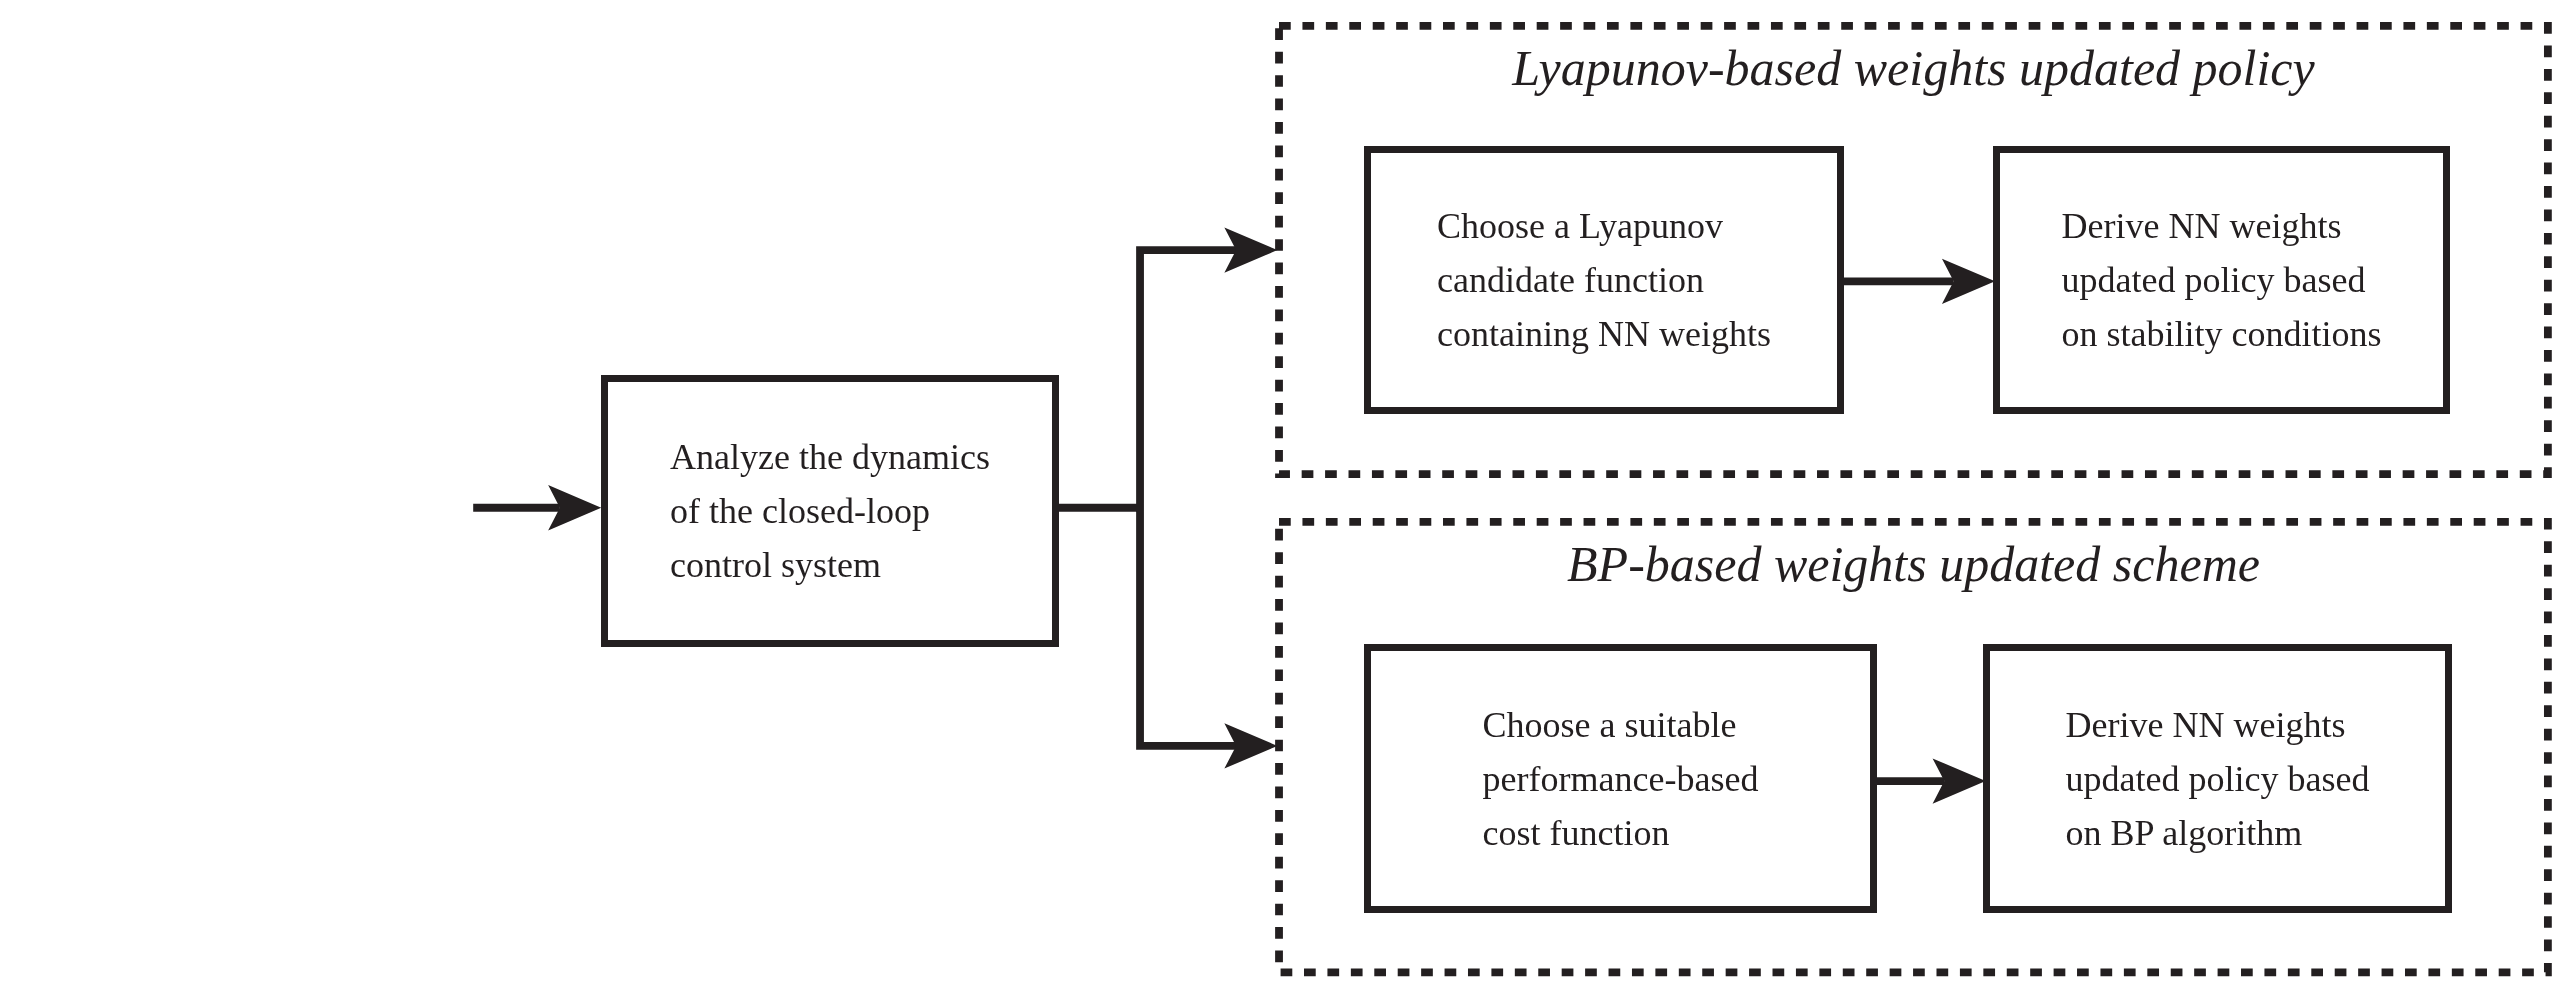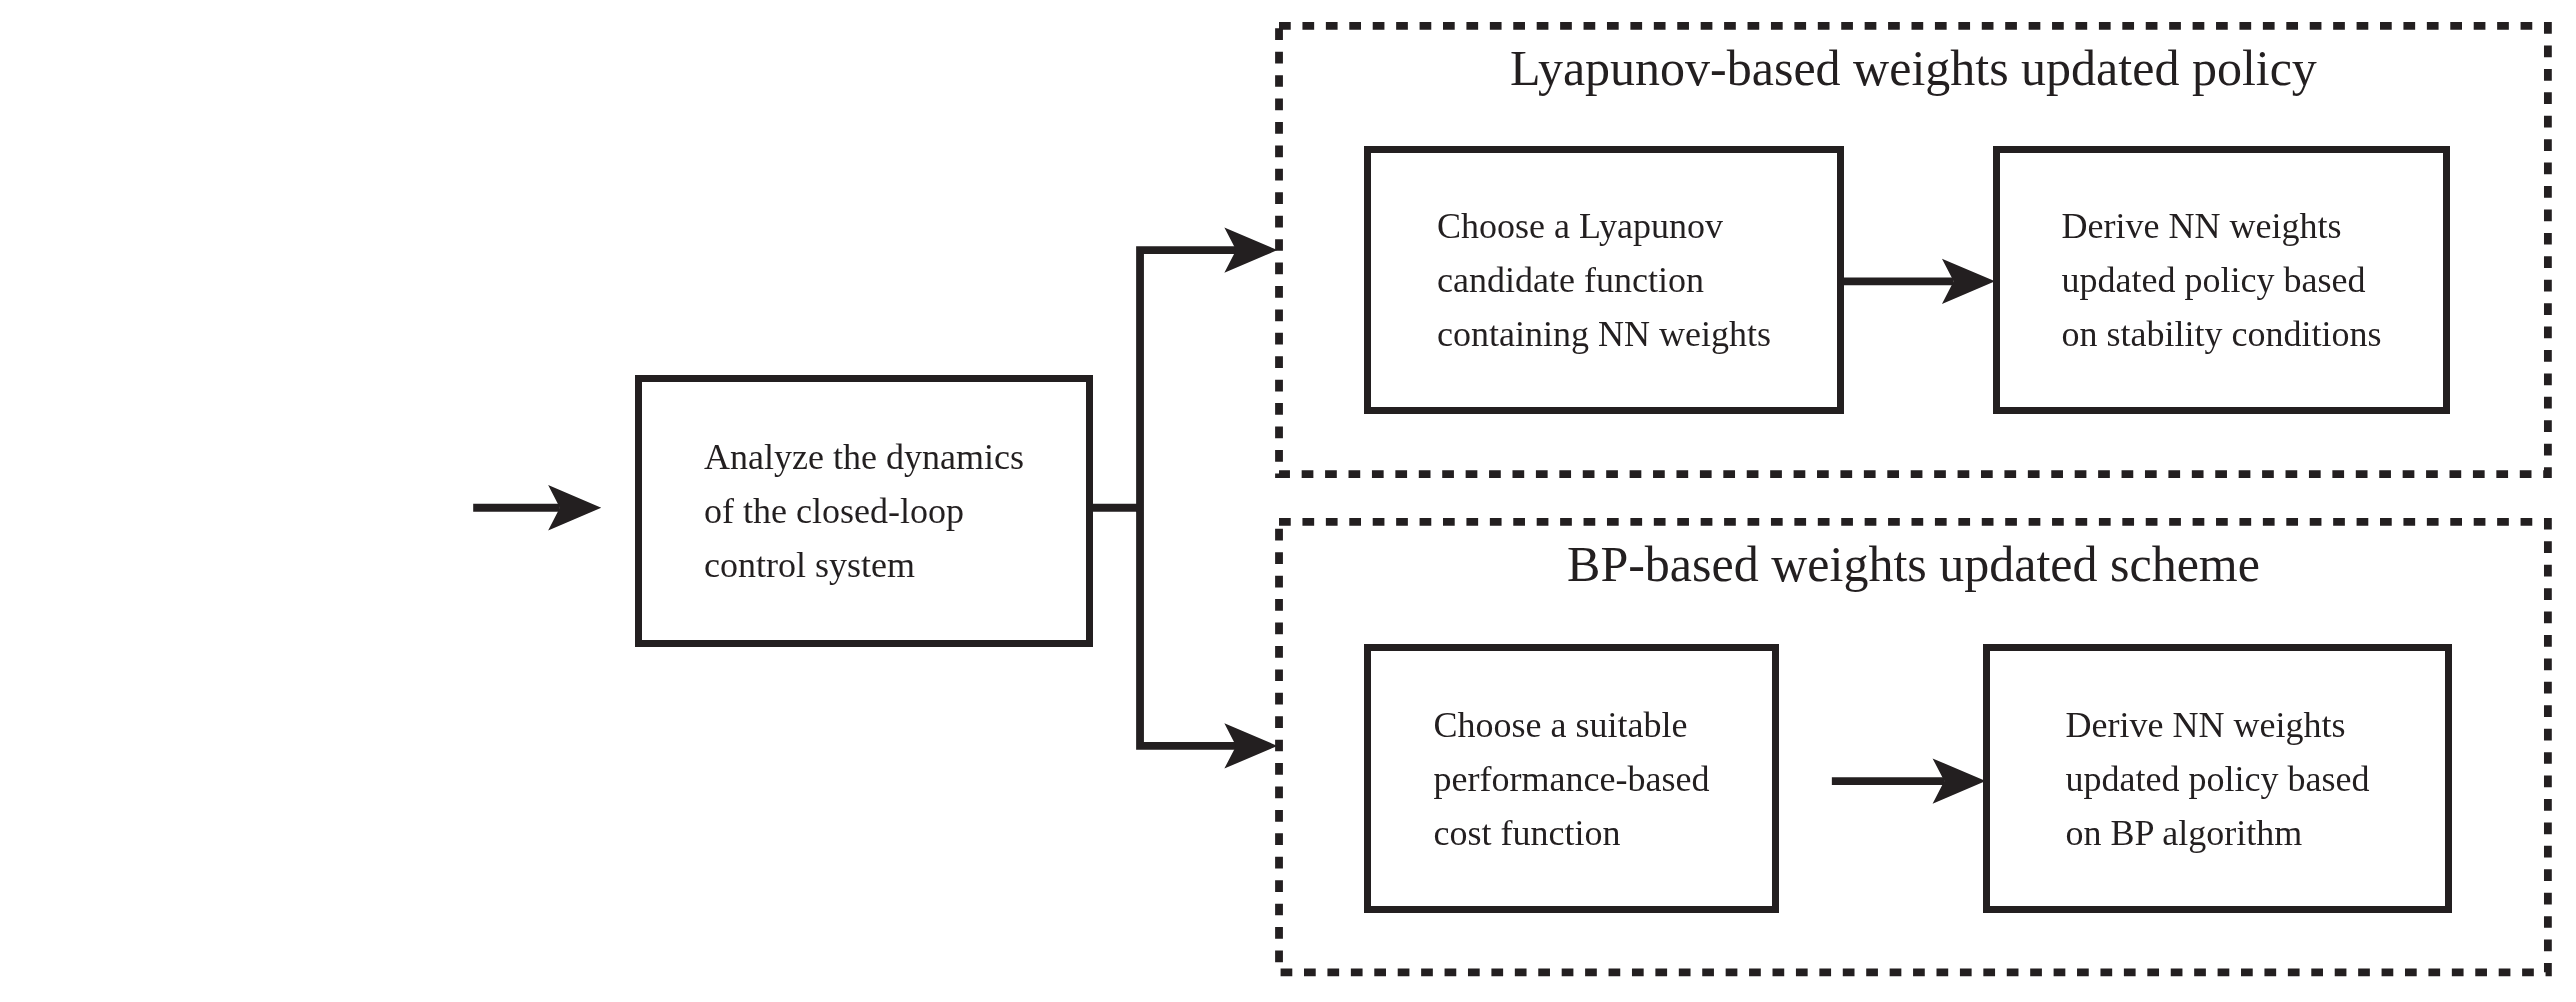--- a/index.html
+++ b/index.html
@@ -31,26 +31,27 @@
     padding: 7.8px 14px;
   }
   .branch-title {
     position: absolute;
     left: 1275px;
     width: 1277px;
     text-align: center;
     font-size: 50px;
     line-height: 1.1;
     white-space: nowrap;
+    font-style: italic;
   }
   .node-integrate { left: 21px;   top: 375px; width: 455px; height: 272px; }
-  .node-analyze   { left: 635px;  top: 375px; width: 458px; height: 272px; }
+  .node-analyze   { left: 601px;  top: 375px; width: 458px; height: 272px; }
   .node-lyap-choose { left: 1364px; top: 146px; width: 480px; height: 268px; }
   .node-lyap-derive { left: 1993px; top: 146px; width: 457px; height: 268px; }
-  .node-bp-choose   { left: 1364px; top: 644px; width: 415px; height: 269px; }
+  .node-bp-choose   { left: 1364px; top: 644px; width: 513px; height: 269px; }
   .node-bp-derive   { left: 1983px; top: 644px; width: 469px; height: 269px; }
   .title-lyapunov { top: 41px; }
   .title-bp       { top: 537px; }
 </style>
 </head>
 <body>
 
 <div class="canvas">
 
   <svg class="wires" viewBox="0 0 3299 1284" xmlns="http://www.w3.org/2000/svg">

